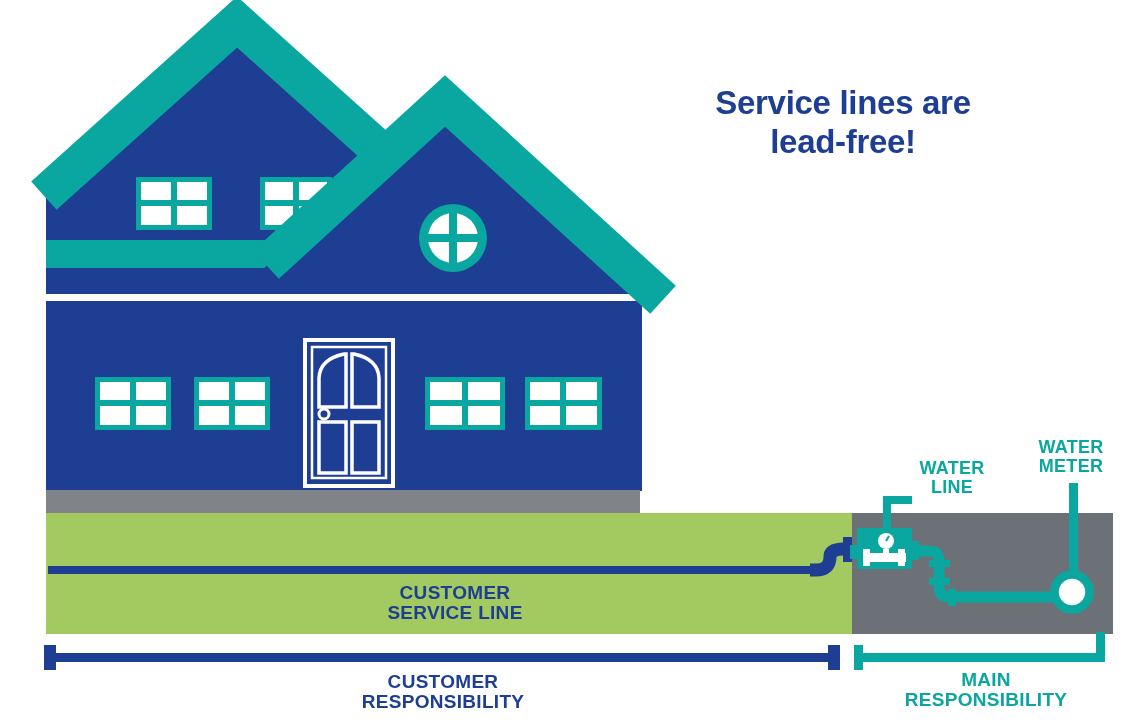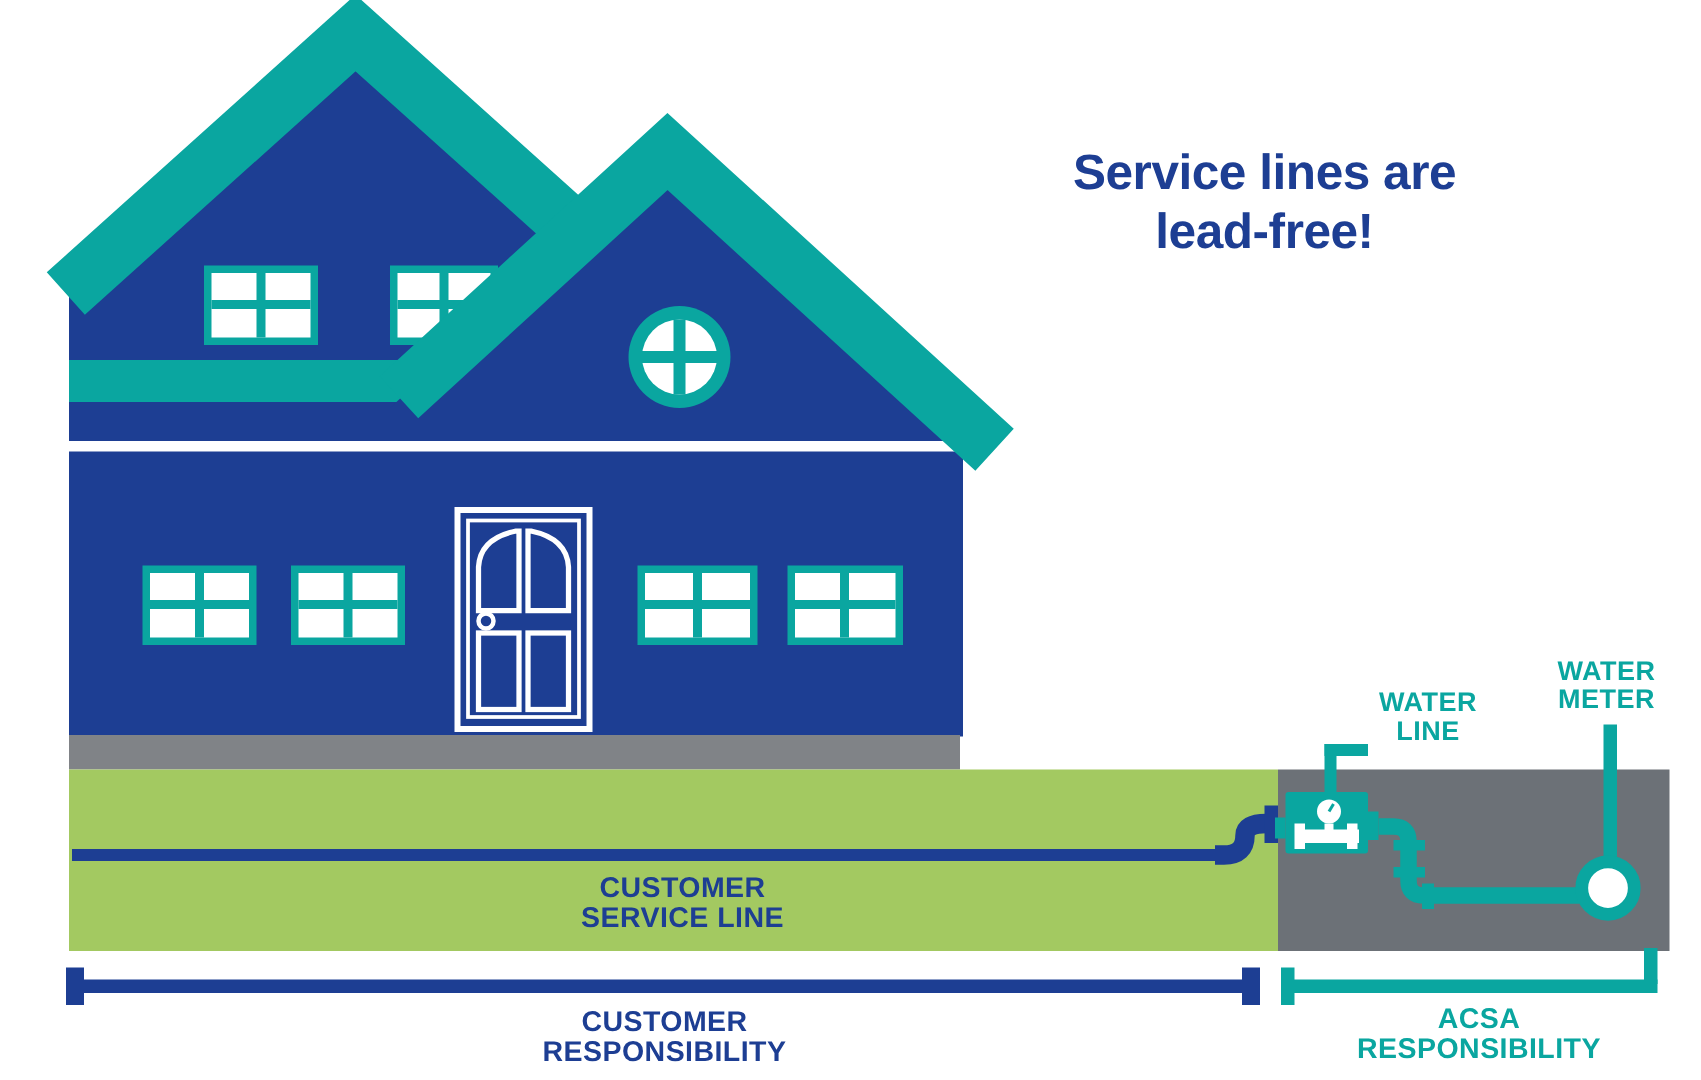--- a/index.html
+++ b/index.html
@@ -150,21 +150,21 @@
       <rect class="f-navy" x="44" y="645" width="12" height="25"></rect>
       <rect class="f-navy" x="828" y="645" width="12" height="25"></rect>
     </g>
     <g>
       <rect class="f-teal" x="857" y="653" width="248" height="9"></rect>
       <rect class="f-teal" x="854" y="645" width="9" height="25"></rect>
       <rect class="f-teal" x="1096" y="632" width="9" height="24"></rect>
     </g>
   </svg>
 
-  <div class="lbl navy-text title" style="left:843px;top:96px;">
+  <div class="lbl navy-text title" style="left:843px;top:84px;">
     <div>Service lines are</div>
     <div>lead-free!</div>
   </div>
 
   <div class="lbl teal-text small-lbl" style="left:952px;top:459px;">
     <div>WATER</div>
     <div>LINE</div>
   </div>
 
   <div class="lbl teal-text small-lbl" style="left:1071px;top:438px;">
@@ -177,17 +177,17 @@
     <div>CUSTOMER</div>
     <div>SERVICE LINE</div>
   </div>
 
   <div class="lbl navy-text mid-lbl" style="left:443px;top:672px;">
     <div>CUSTOMER</div>
     <div>RESPONSIBILITY</div>
   </div>
 
   <div class="lbl teal-text mid-lbl" style="left:986px;top:670px;">
-    <div>ACSA</div>
+    <div>MAIN</div>
     <div>RESPONSIBILITY</div>
   </div>
 
 </div>
 
 </body></html>

